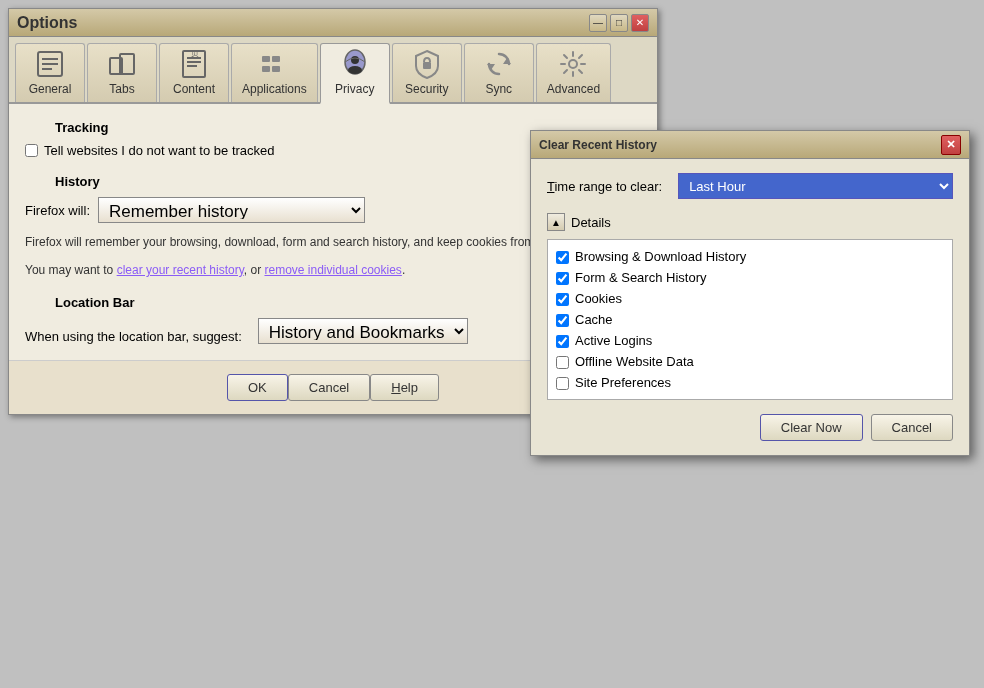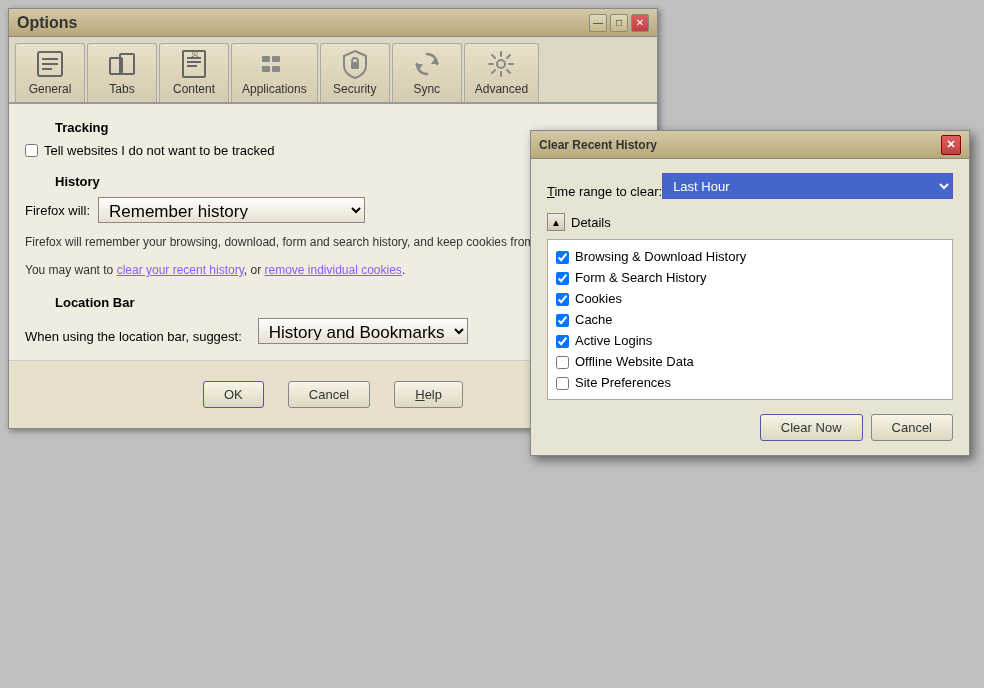--- a/index.html
+++ b/index.html
@@ -175,22 +175,22 @@
       display: flex;
       align-items: flex-end;
       gap: 16px;
       margin-top: 8px;
     }
 
     
     .bottom-buttons {
       display: flex;
       justify-content: center;
-      gap: 24px;
-      padding: 20px 16px;
+      gap: 0;
+      padding: 13px 16px;
       border-top: 1px solid #ccc;
       background: #e8e0cc;
     }
 
     .btn {
       padding: 5px 20px;
       border: 1px solid #888;
       border-radius: 3px;
       cursor: pointer;
       font-size: 13px;
@@ -243,22 +243,22 @@
       cursor: pointer;
       font-weight: bold;
     }
 
     .dialog-content {
       padding: 14px 16px;
     }
 
     .time-range-row {
       display: flex;
-      align-items: flex-end;
-      gap: 0;
+      align-items: center;
+      gap: 16px;
       margin-bottom: 14px;
     }
 
     .time-range-label {
       font-size: 13px;
       white-space: nowrap;
     }
 
     .time-range-select {
       flex: 1;
@@ -388,20 +388,31 @@
     <div class="tab">
       <div class="tab-icon">
         <svg width="32" height="32" viewBox="0 0 32 32">
           <rect x="4" y="8" width="8" height="6" rx="1" fill="#888"></rect>
           <rect x="14" y="8" width="8" height="6" rx="1" fill="#888"></rect>
           <rect x="4" y="18" width="8" height="6" rx="1" fill="#888"></rect>
           <rect x="14" y="18" width="8" height="6" rx="1" fill="#888"></rect>
         </svg>
       </div>
       <span>Applications</span>
+    </div>
+    <div class="tab active">
+      <div class="tab-icon">
+        <svg width="32" height="32" viewBox="0 0 32 32">
+          <ellipse cx="16" cy="14" rx="10" ry="12" fill="#9999cc" stroke="#666" stroke-width="1.5"></ellipse>
+          <circle cx="16" cy="12" r="4" fill="#333"></circle>
+          <ellipse cx="16" cy="22" rx="7" ry="4" fill="#333"></ellipse>
+          <path d="M6 14 Q16 6 26 14" fill="none" stroke="#666" stroke-width="1"></path>
+        </svg>
+      </div>
+      <span>Privacy</span>
     </div>
     <div class="tab">
       <div class="tab-icon">
         <svg width="32" height="32" viewBox="0 0 32 32">
           <path d="M16 3 L27 8 L27 18 Q27 26 16 30 Q5 26 5 18 L5 8 Z" fill="none" stroke="#888" stroke-width="2"></path>
           <rect x="12" y="14" width="8" height="7" rx="1" fill="#888"></rect>
           <path d="M13 14 Q13 10 16 10 Q19 10 19 14" fill="none" stroke="#888" stroke-width="2"></path>
         </svg>
       </div>
       <span>Security</span>

